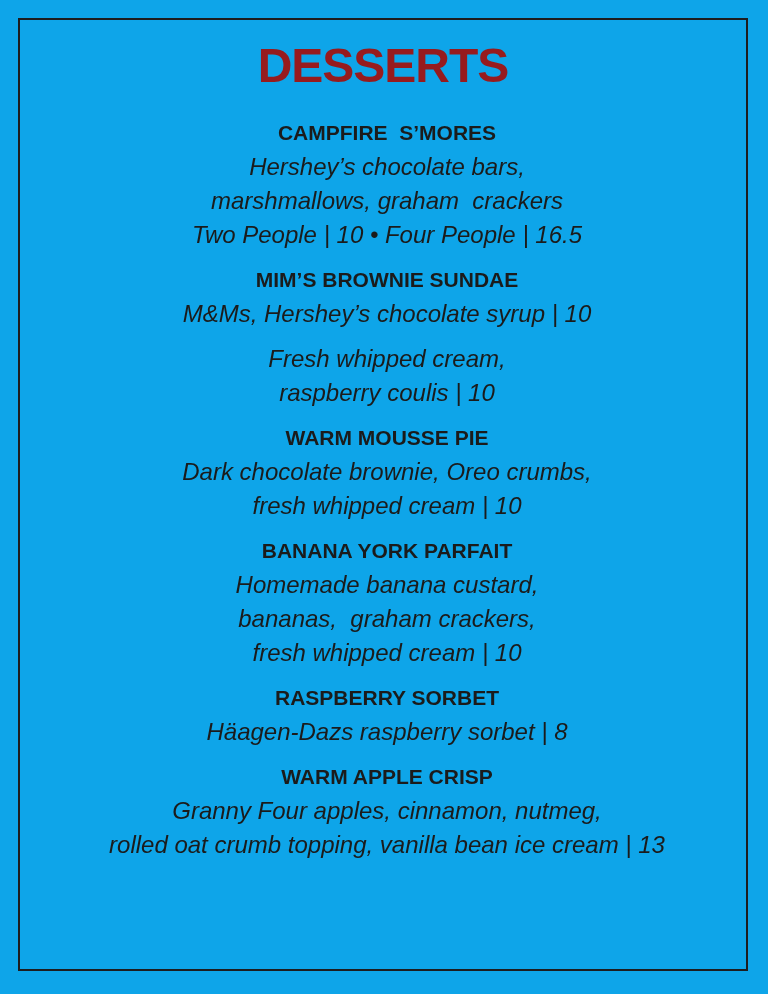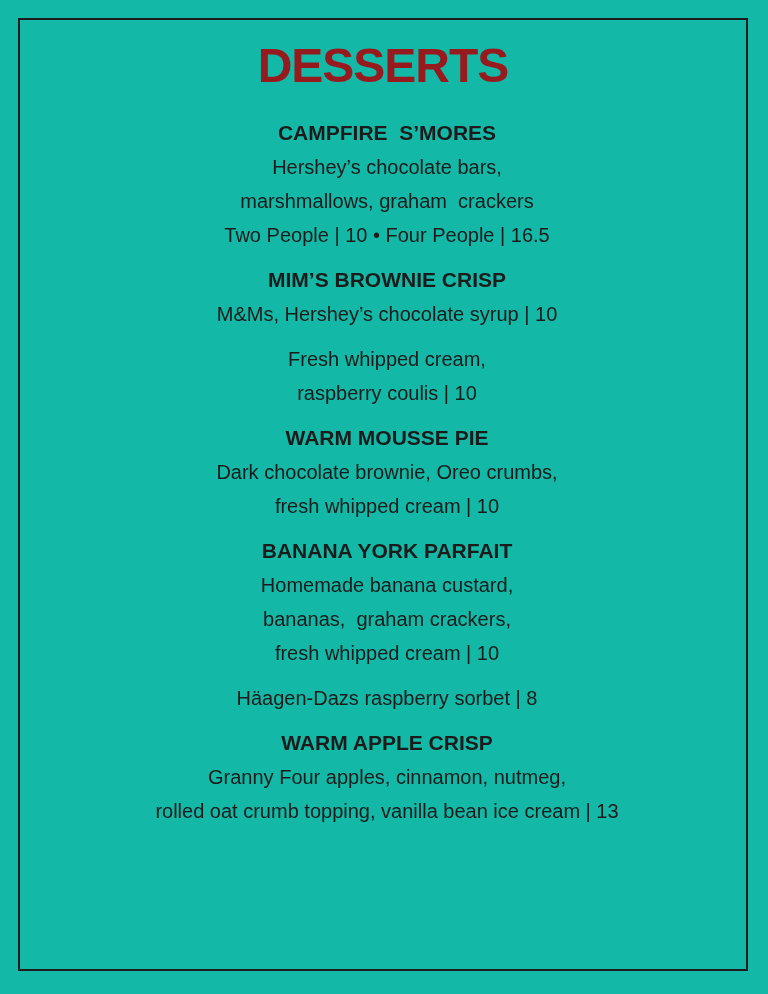--- a/index.html
+++ b/index.html
@@ -11,21 +11,21 @@
     width: 768px;
     height: 994px;
     font-family: "Liberation Sans", sans-serif;
     color: #1b1b1b;
     overflow: hidden;
   }
   .page {
     position: relative;
     width: 768px;
     height: 994px;
-    background: #14b8a6;
+    background: #0ea5e9;
   }
   .menu-border {
     position: absolute;
     left: 18px;
     top: 18px;
     width: 730px;
     height: 953px;
     border: 2px solid #1d1d1f;
     box-sizing: border-box;
     text-align: center;
@@ -45,44 +45,45 @@
   }
   .item-name {
     margin: 0;
     font-size: 21px;
     line-height: 34px;
     font-weight: 700;
     color: #1b1b1b;
     white-space: pre-wrap;
   }
   .item-line {
-    font-size: 20px;
+    font-size: 24px;
     line-height: 34px;
     font-weight: 400;
     color: #1b1b1b;
     white-space: pre-wrap;
+    font-style: italic;
   }
 </style>
 </head>
 <body>
 
 <div class="page">
   <div class="menu-border">
 
     <h1 class="title">DESSERTS</h1>
 
     <section class="item">
       <h2 class="item-name">CAMPFIRE  S’MORES</h2>
       <div class="item-line">Hershey’s chocolate bars,</div>
       <div class="item-line">marshmallows, graham  crackers</div>
       <div class="item-line">Two People | 10 • Four People | 16.5</div>
     </section>
 
     <section class="item">
-      <h2 class="item-name">MIM’S BROWNIE CRISP</h2>
+      <h2 class="item-name">MIM’S BROWNIE SUNDAE</h2>
       <div class="item-line">M&amp;Ms, Hershey’s chocolate syrup | 10</div>
     </section>
 
     <section class="item">
       <div class="item-line">Fresh whipped cream,</div>
       <div class="item-line">raspberry coulis | 10</div>
     </section>
 
     <section class="item">
       <h2 class="item-name">WARM MOUSSE PIE</h2>
@@ -91,20 +92,21 @@
     </section>
 
     <section class="item">
       <h2 class="item-name">BANANA YORK PARFAIT</h2>
       <div class="item-line">Homemade banana custard,</div>
       <div class="item-line">bananas,  graham crackers,</div>
       <div class="item-line">fresh whipped cream | 10</div>
     </section>
 
     <section class="item">
+      <h2 class="item-name">RASPBERRY SORBET</h2>
       <div class="item-line">Häagen-Dazs raspberry sorbet | 8</div>
     </section>
 
     <section class="item">
       <h2 class="item-name">WARM APPLE CRISP</h2>
       <div class="item-line">Granny Four apples, cinnamon, nutmeg,</div>
       <div class="item-line">rolled oat crumb topping, vanilla bean ice cream | 13</div>
     </section>
 
   </div>

